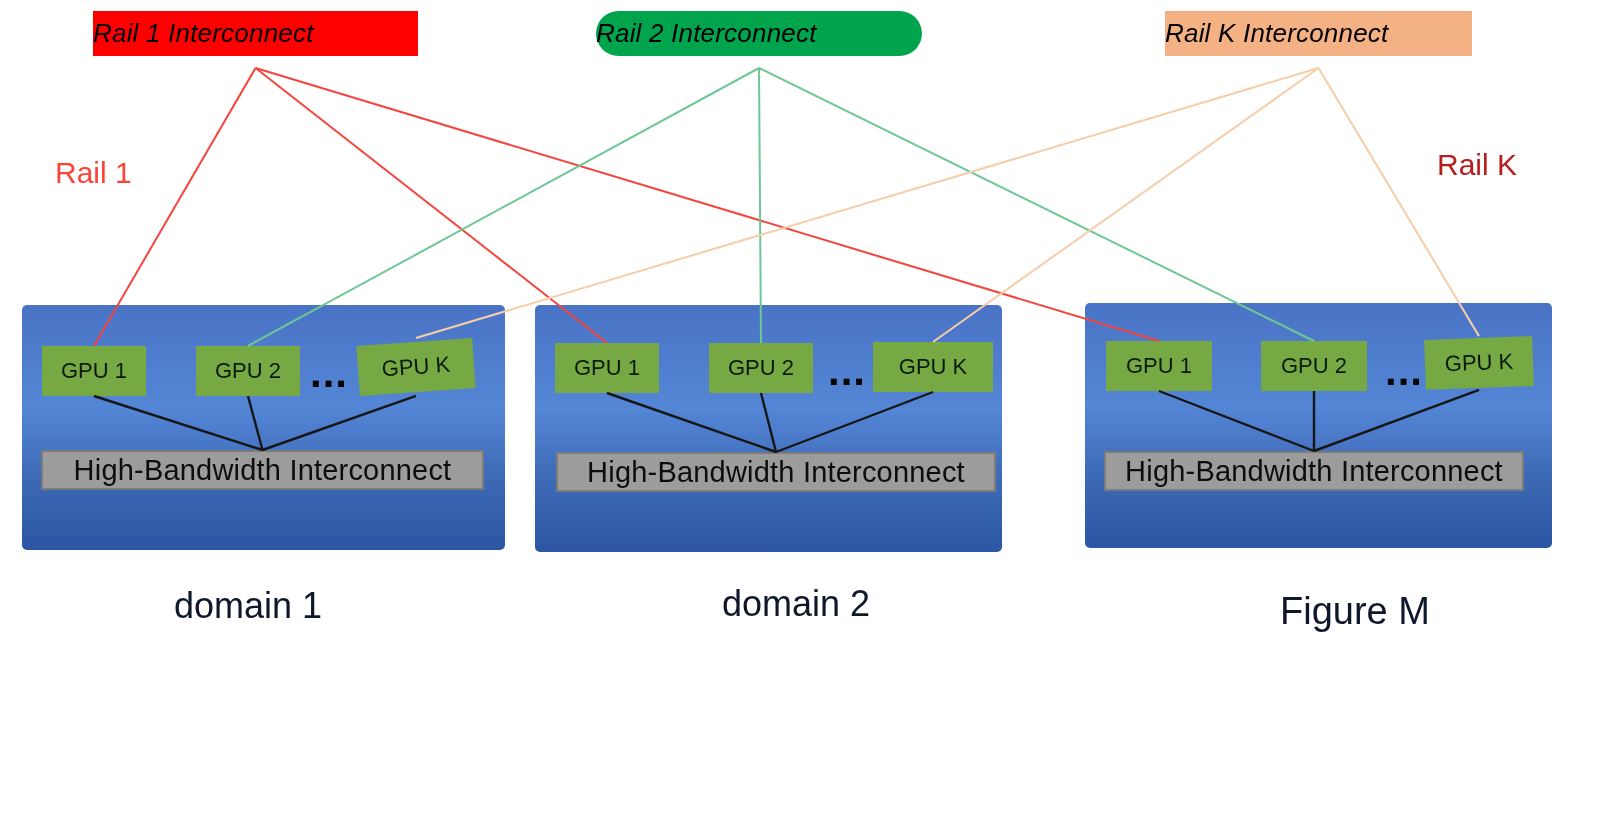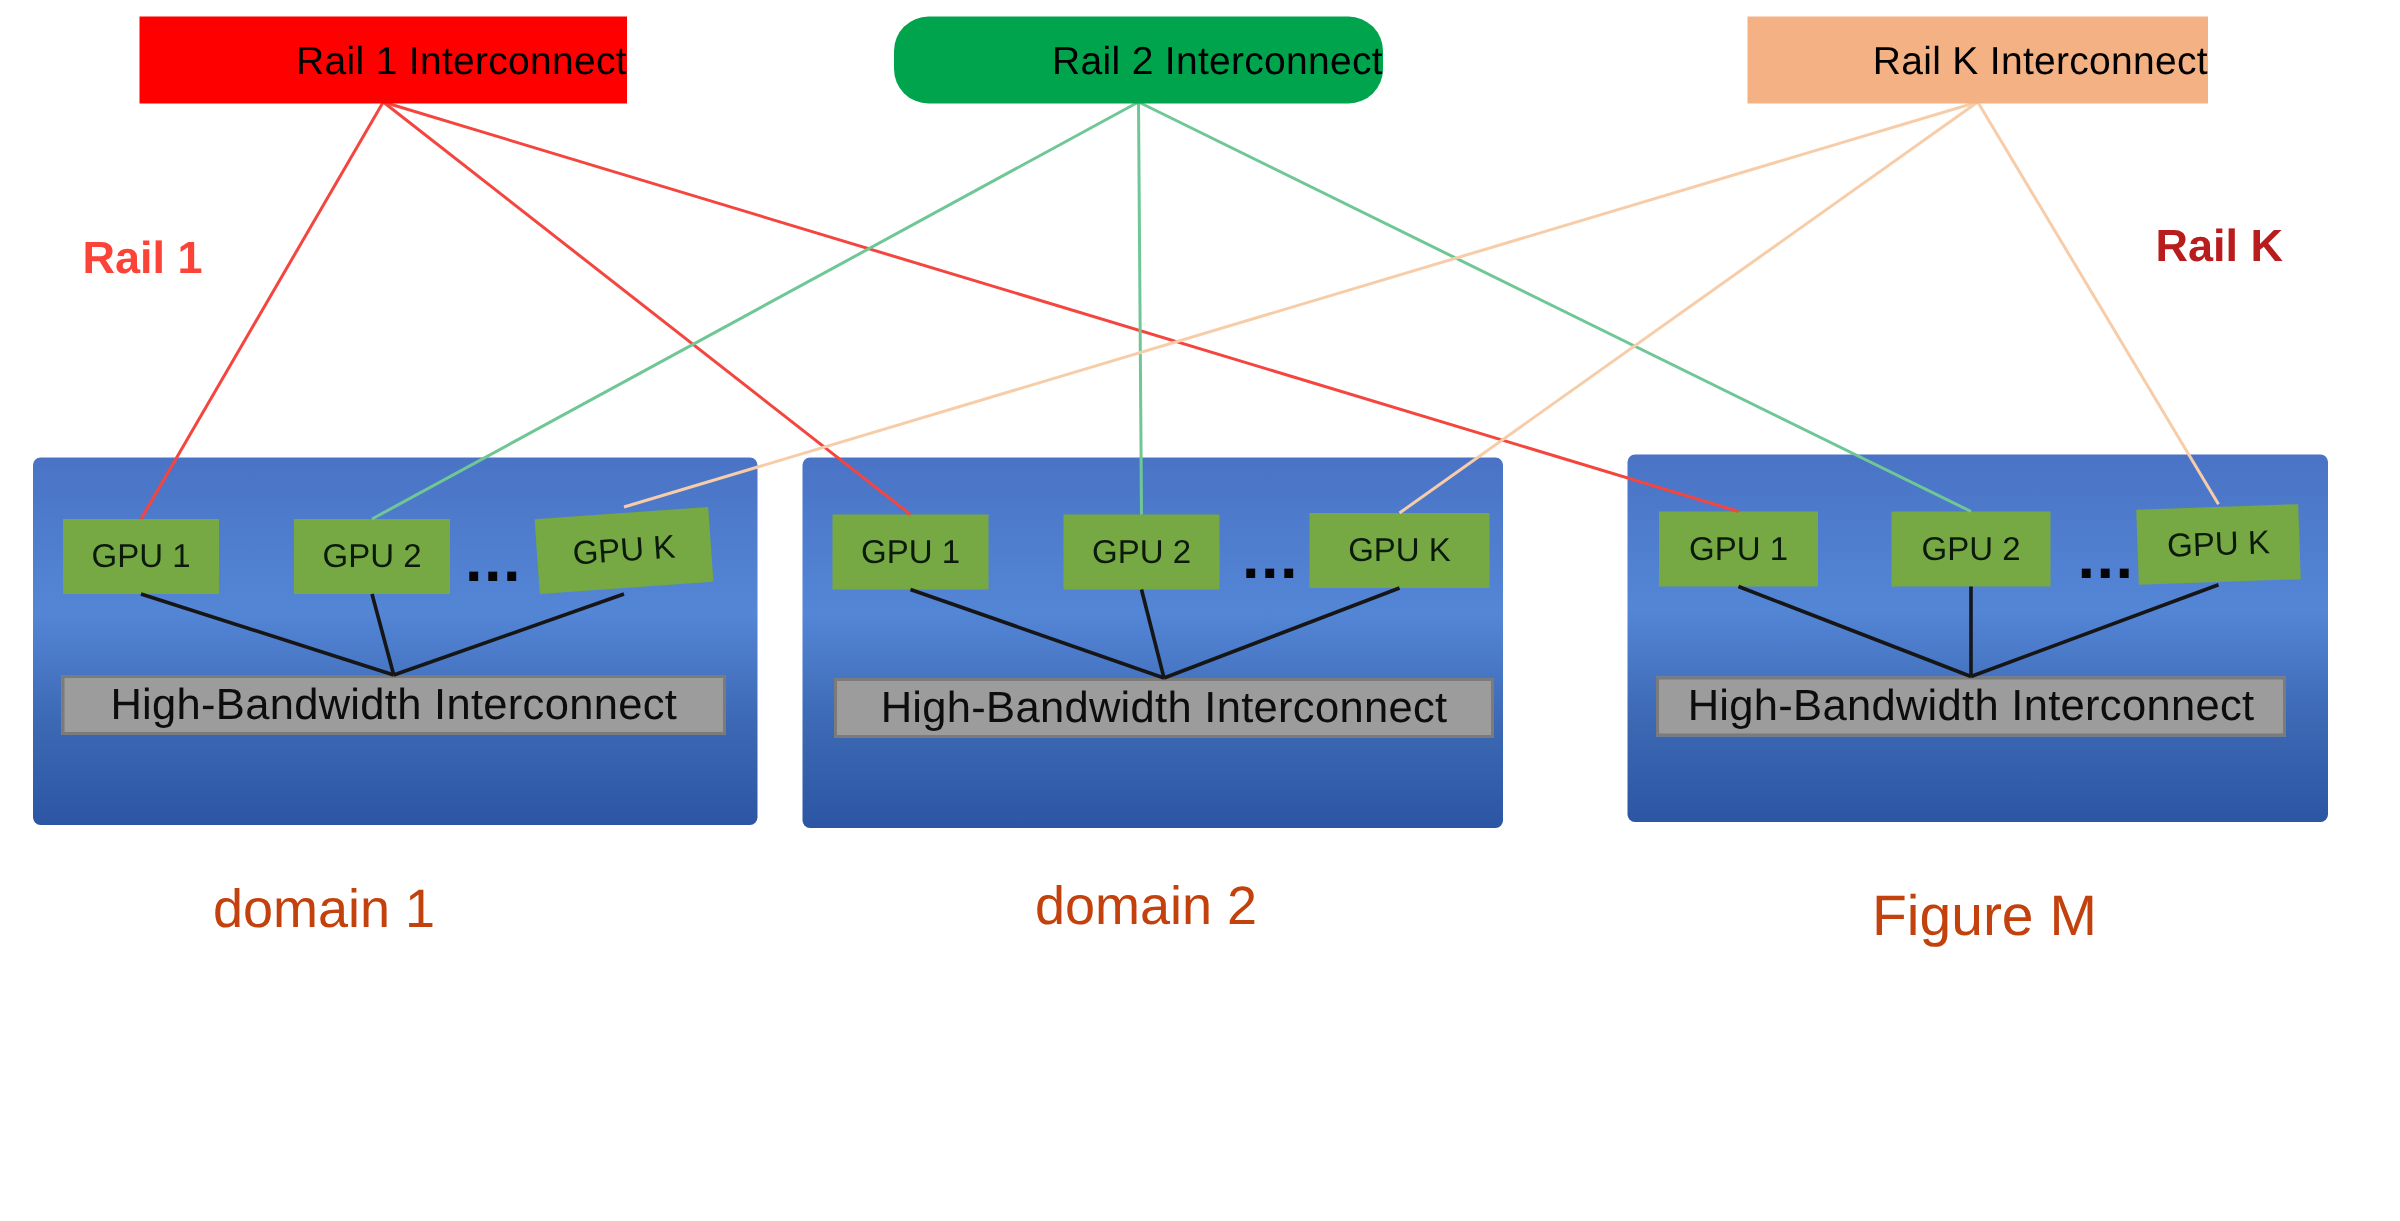--- a/index.html
+++ b/index.html
@@ -1,28 +1,28 @@
 <!DOCTYPE html>
 <html><head>
 <meta charset="utf-8">
 <style>
   html,body{margin:0;padding:0;background:#ffffff;}
   #canvas{
     position:relative;width:1600px;height:814px;background:#ffffff;overflow:hidden;
     font-family:"Liberation Sans",sans-serif;
   }
   .rail-box{
-    position:absolute;height:58px;z-index:4;
-    display:flex;align-items:center;justify-content:flex-end;
-    font-size:26px;color:#000;letter-spacing:.2px;
+    position:absolute;height:45px;z-index:4;
+    display:flex;align-items:center;justify-content:flex-start;
+    font-size:26px;color:#000;letter-spacing:.2px;font-style:italic;
   }
   .rail-1{left:93px;top:11px;width:325px;background:#fe0000;}
   .rail-2{left:596px;top:11px;width:326px;background:#00a44c;border-radius:23px;}
   .rail-k{left:1165px;top:11px;width:307px;background:#f4b183;}
-  .side-label{position:absolute;z-index:4;font-size:30px;font-weight:700;}
+  .side-label{position:absolute;z-index:4;font-size:30px;font-weight:400;}
   .side-label.r1{left:55px;top:156px;color:#fb4338;}
   .side-label.rk{left:1437px;top:148px;color:#b91c1c;}
   .domain-box{
     position:absolute;z-index:1;border-radius:5px;
     background:linear-gradient(180deg,#4a73c5 0%,#5486d6 42%,#3c68b4 72%,#2c56a3 100%);
   }
   .d1{left:22px;top:305px;width:483px;height:245px;}
   .d2{left:535px;top:305px;width:467px;height:247px;}
   .d3{left:1085px;top:303px;width:467px;height:245px;}
   .gpu-box{
@@ -32,21 +32,21 @@
   }
   .ellipsis{
     position:absolute;z-index:2;color:#050505;
     font-size:42px;font-weight:700;line-height:1;letter-spacing:1px;
   }
   .hbi-box{
     position:absolute;height:40px;z-index:2;background:#9c9c9c;border:2px solid #7b7b7b;
     box-sizing:border-box;display:flex;align-items:center;justify-content:center;
     font-size:29px;color:#0d0d0d;letter-spacing:.2px;
   }
-  .domain-label{position:absolute;z-index:4;color:#c2410c;font-size:36px;}
+  .domain-label{position:absolute;z-index:4;color:#0f172a;font-size:36px;margin-left:32px;}
   .caption{
     position:absolute;left:0;top:726px;width:1336px;z-index:4;
     text-align:center;font-size:38px;color:#212121;
   }
   #edges{position:absolute;left:0;top:0;z-index:3;pointer-events:none;}
 </style>
 </head>
 <body>
 
 <div id="canvas">

